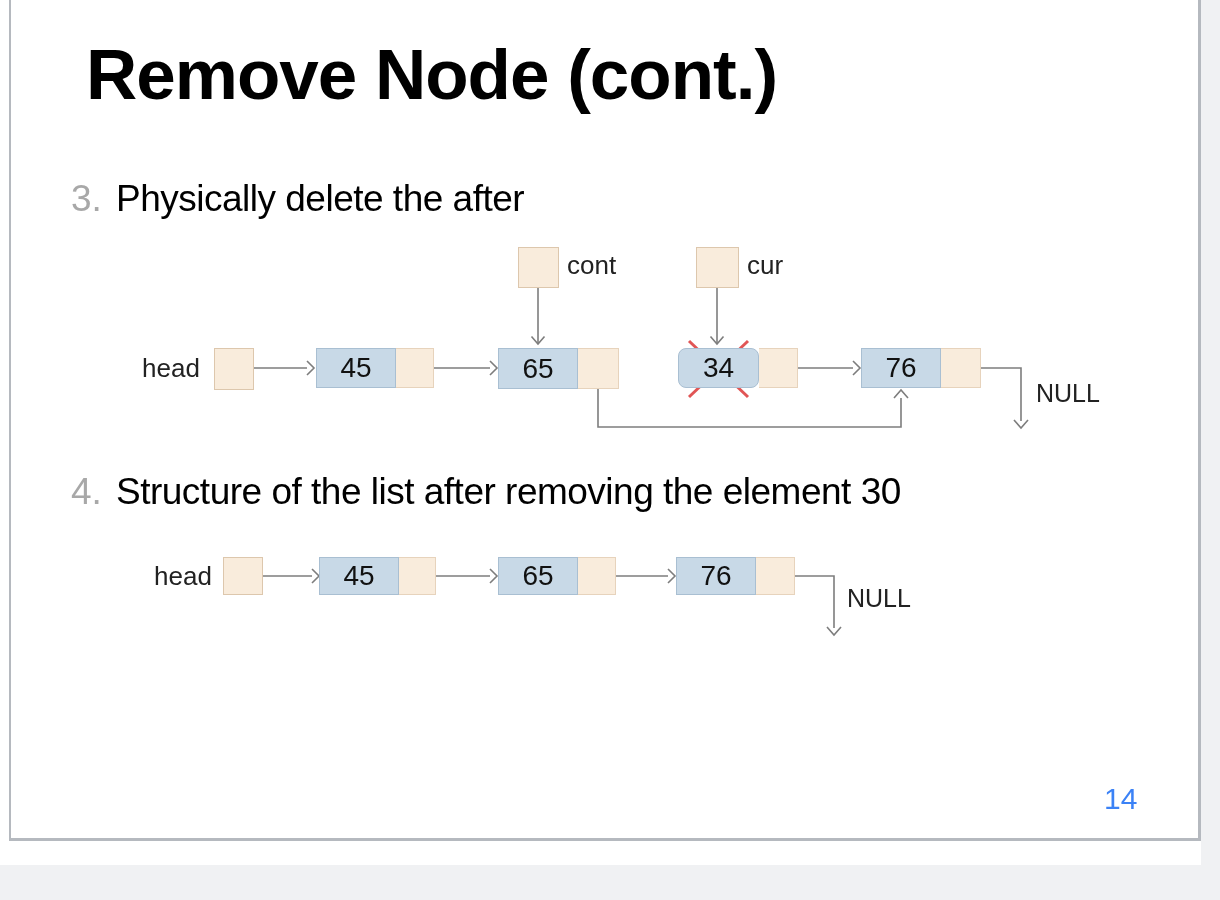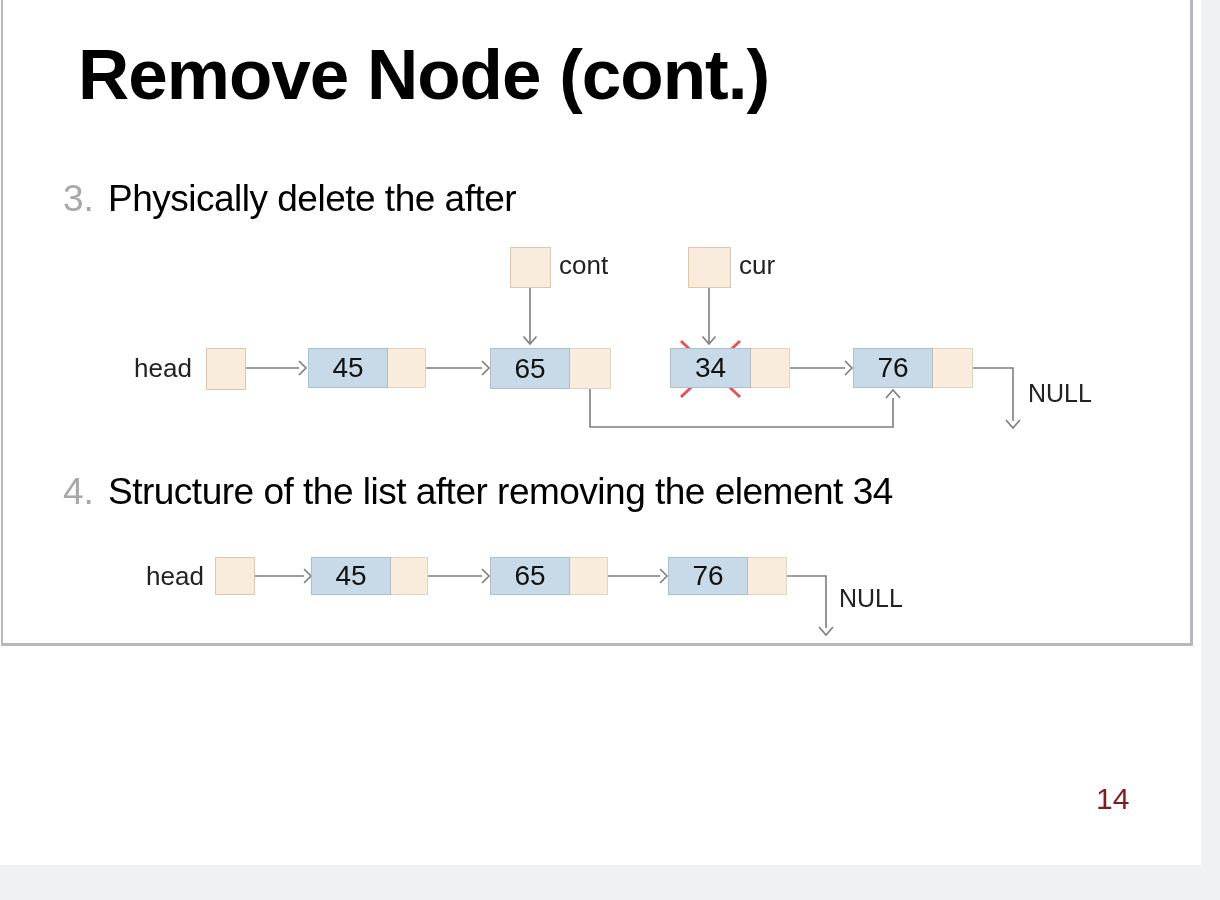--- a/index.html
+++ b/index.html
@@ -2,21 +2,21 @@
 <html><head>
 <meta charset="utf-8">
 <style>
   * { margin:0; padding:0; box-sizing:border-box; }
   html,body { width:1220px; height:900px; overflow:hidden;
     font-family:"Liberation Sans", sans-serif; background:#ffffff; }
 
   .bg-bottom { position:absolute; left:0; top:865px; width:1220px; height:35px; background:#f0f1f3; }
   .bg-right  { position:absolute; left:1201px; top:0; width:19px; height:865px; background:#f0f1f3; }
 
-  .slide { position:absolute; left:1px; top:0; width:1192px; height:646px;
+  .slide { position:absolute; left:9px; top:0; width:1192px; height:841px;
     background:#ffffff; border:2px solid #b5b9bf; border-top:none;
     border-right-width:3px; border-bottom-width:3px; }
 
   .title { position:absolute; left:75px; top:34px; font-size:71px; font-weight:bold;
     color:#000; letter-spacing:-1px; white-space:nowrap; }
 
   .step { position:absolute; left:60px; display:flex; align-items:flex-start; white-space:nowrap; }
   .step .num { width:45px; font-size:37px; color:#a8a8a8; }
   .step .txt { font-size:37px; color:#000; letter-spacing:-0.5px; }
   .step-3 { top:178px; }
@@ -26,21 +26,21 @@
 
   .ptrbox { position:absolute; background:#f9ecdc; border:1px solid #ddc7ad; }
   .node { position:absolute; display:flex;justify-content:center; }
   .cell-data { background:#c8d9e7; border:1px solid #a9bfd2; display:flex;
     align-items:center; justify-content:center; font-size:28px; color:#111; }
   .cell-next { background:#f9ecdc; border:1px solid #e7d3bc; border-left:none; }
 
   .lbl { position:absolute; font-size:26px; color:#222; white-space:nowrap; }
   .lbl-right { text-align:center; }
 
-  .pagenum { position:absolute; left:1093px; top:782px; font-size:30px; color:#7f1d1d; }
+  .pagenum { position:absolute; left:1093px; top:782px; font-size:30px; color:#3b82f6; }
 </style>
 </head>
 <body>
 
 <div class="bg-bottom"></div>
 <div class="bg-right"></div>
 
 <div class="slide">
 
   <div class="title">Remove Node (cont.)</div>
@@ -106,34 +106,34 @@
     <div class="cell-data" style="width:80px; height:40px;">45</div>
     <div class="cell-next" style="width:38px; height:40px;"></div>
   </div>
 
   <div class="node" style="left:487px; top:348px;">
     <div class="cell-data" style="width:80px; height:41px;">65</div>
     <div class="cell-next" style="width:41px; height:41px;"></div>
   </div>
 
   <div class="node" style="left:667px; top:348px;">
-    <div class="cell-data" style="width:81px; height:40px;">34</div>
+    <div class="cell-data" style="width:81px; height:40px;border-radius:8px;">34</div>
     <div class="cell-next" style="width:39px; height:40px;"></div>
   </div>
 
   <div class="node" style="left:850px; top:348px;">
     <div class="cell-data" style="width:80px; height:40px;">76</div>
     <div class="cell-next" style="width:40px; height:40px;"></div>
   </div>
 
   <div class="lbl" style="left:1025px; top:379px; font-size:25px;">NULL</div>
 
   <div class="step step-4">
     <span class="num">4.</span>
-    <span class="txt">Structure of the list after removing the element 34</span>
+    <span class="txt">Structure of the list after removing the element 30</span>
   </div>
 
   <div class="lbl lbl-right" style="left:143px; top:561px;">head</div>
   <div class="ptrbox" style="left:212px; top:557px; width:40px; height:38px;"></div>
 
   <div class="node" style="left:308px; top:557px;">
     <div class="cell-data" style="width:80px; height:38px;">45</div>
     <div class="cell-next" style="width:37px; height:38px;"></div>
   </div>
 

